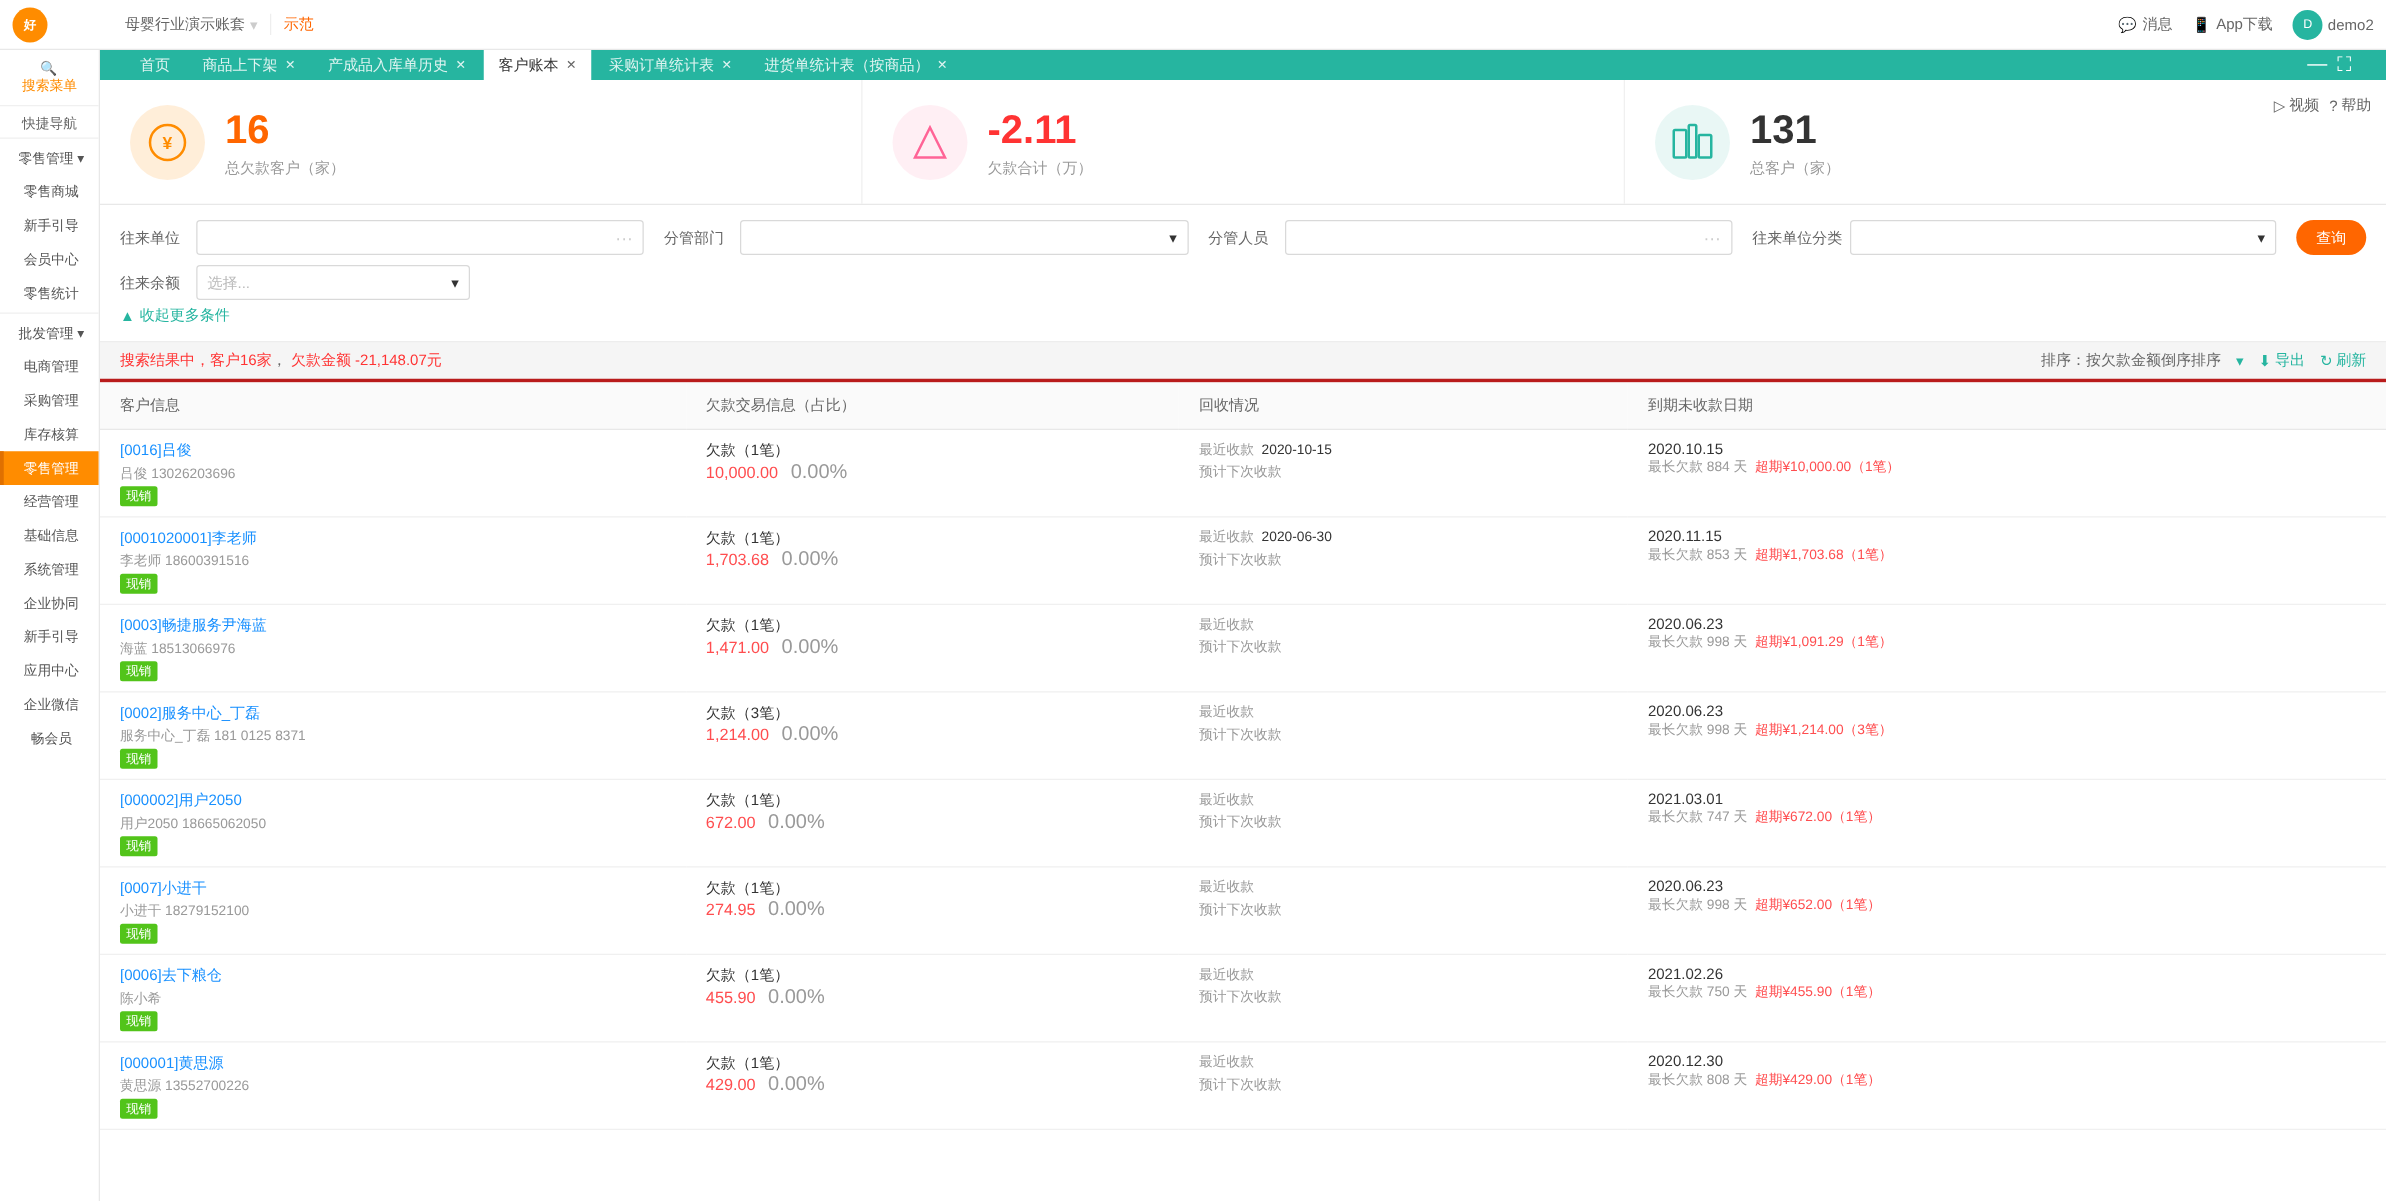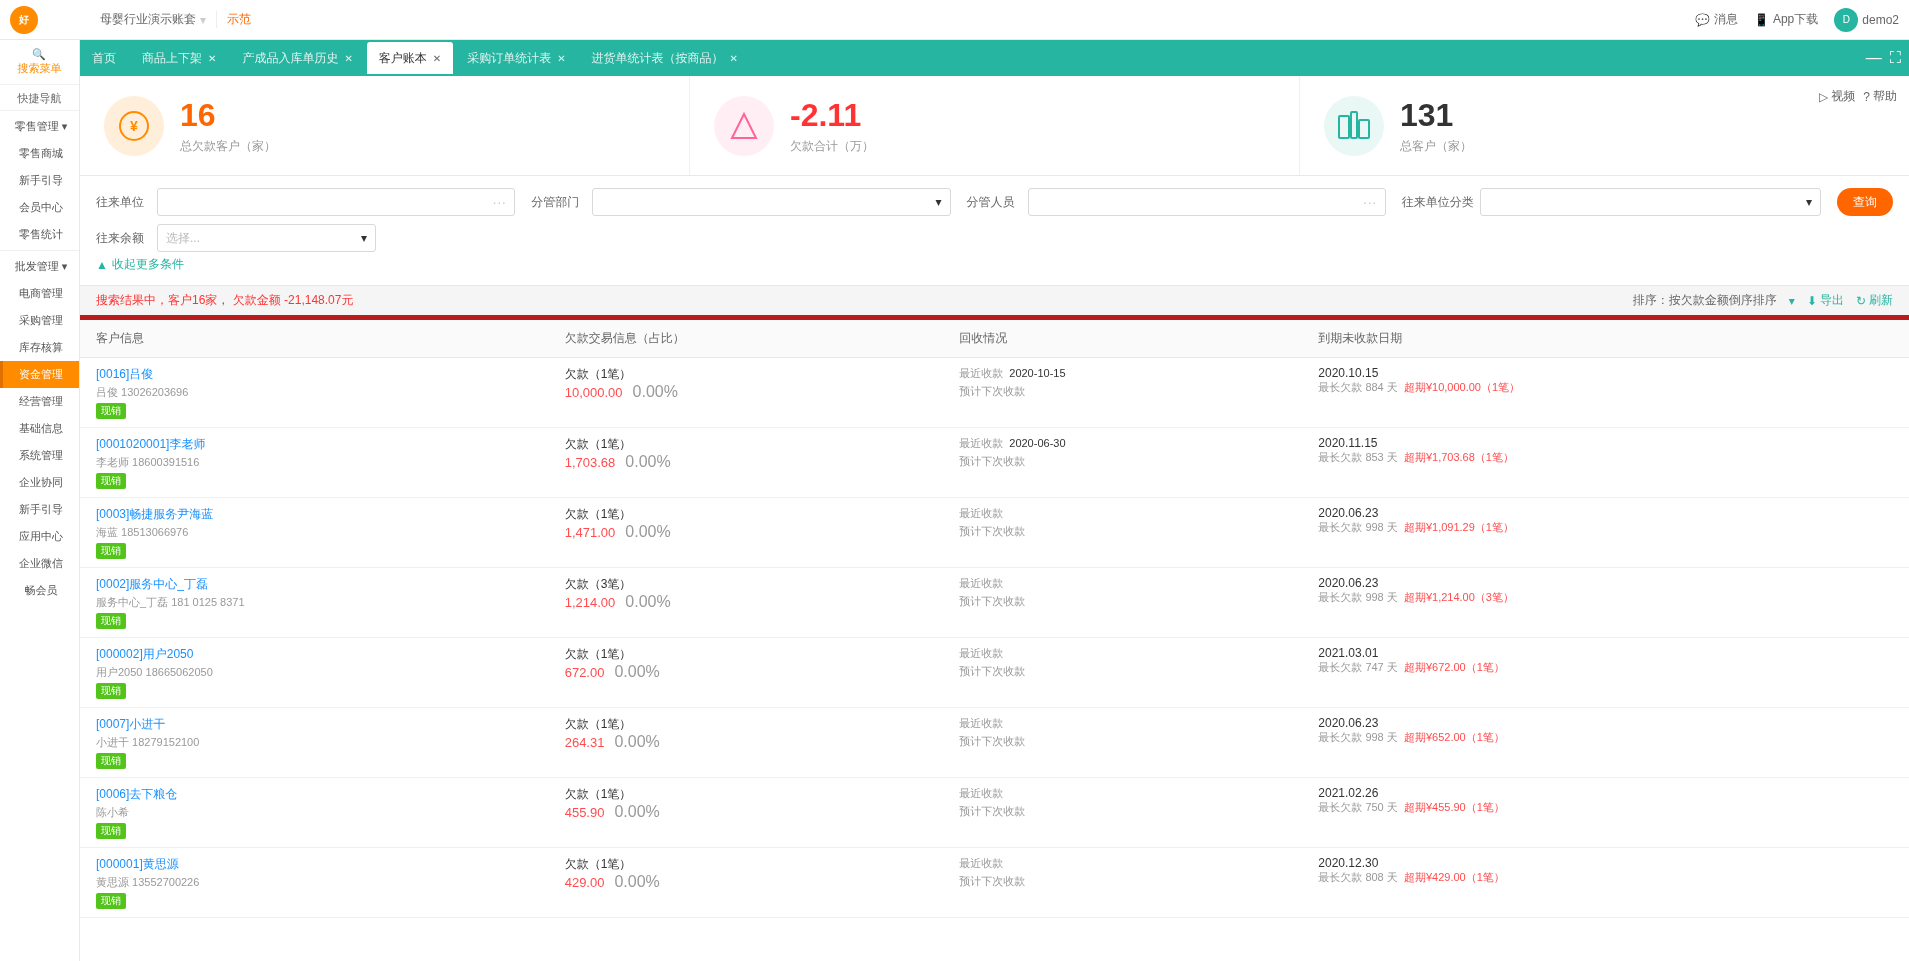--- a/index.html
+++ b/index.html
@@ -18,21 +18,21 @@
 
     
     .sidebar { width: 80px; background: #fff; border-right: 1px solid #e8e8e8; display: flex; flex-direction: column; overflow-y: auto; }
     .sidebar-search { padding: 8px 4px; text-align: center; font-size: 11px; color: #ff8c00; cursor: pointer; border-bottom: 1px solid #f0f0f0; }
     .sidebar-nav-label { font-size: 11px; color: #666; text-align: center; padding: 6px 4px 2px; cursor: pointer; }
     .sidebar-item { padding: 6px 4px; text-align: center; font-size: 11px; color: #555; cursor: pointer; border-left: 3px solid transparent; }
     .sidebar-item.active { color: #fff; background: #ff8c00; border-left-color: #e07000; }
     .sidebar-divider { height: 1px; background: #f0f0f0; margin: 2px 0; }
 
     
-    .tab-bar { height: 36px; background: #26b5a0; display: flex; align-items: center; padding: 0 0; }
+    .tab-bar { height: 24px; background: #26b5a0; display: flex; align-items: center; padding: 0 20px; }
     .tab-item { display: flex; align-items: center; height: 32px; padding: 0 12px; font-size: 12px; color: #fff; cursor: pointer; border-radius: 3px 3px 0 0; margin-right: 2px; position: relative; opacity: 0.85; }
     .tab-item.active { background: #fff; color: #333; opacity: 1; }
     .tab-close { margin-left: 6px; font-size: 10px; color: inherit; }
     .tab-home { background: transparent; font-size: 12px; color: #fff; }
     .tab-bar-right { margin-left: auto; display: flex; align-items: center; gap: 8px; padding-right: 8px; }
     .tab-bar-btn { color: #fff; font-size: 16px; cursor: pointer; }
 
     
     .content-area { flex: 1; overflow: hidden; display: flex; flex-direction: column; }
 
@@ -58,21 +58,21 @@
     .filter-item { display: flex; align-items: center; gap: 6px; flex: 1; }
     .filter-label { font-size: 12px; color: #666; white-space: nowrap; min-width: 55px; }
     .filter-input { flex: 1; height: 28px; border: 1px solid #d9d9d9; border-radius: 3px; padding: 0 8px; font-size: 12px; color: #333; display: flex; align-items: center; justify-content: space-between; cursor: pointer; }
     .filter-input-dots { color: #ccc; font-size: 14px; }
     .filter-select { flex: 1; height: 28px; border: 1px solid #d9d9d9; border-radius: 3px; padding: 0 8px; font-size: 12px; color: #333; display: flex; align-items: center; justify-content: space-between; cursor: pointer; }
     .filter-btn-query { height: 28px; padding: 0 16px; background: #ff6600; color: #fff; border: none; border-radius: 14px; font-size: 12px; cursor: pointer; }
     .filter-extra-row { display: flex; align-items: center; gap: 16px; }
     .collapse-btn { display: flex; align-items: center; gap: 4px; color: #26b5a0; font-size: 12px; cursor: pointer; margin: 4px auto; }
 
     
-    .result-bar { background: #f5f5f5; padding: 6px 16px; display: flex; align-items: center; justify-content: space-between; border-bottom: 5px solid #b91c1c; font-size: 12px; }
+    .result-bar { background: #f5f5f5; padding: 6px 16px; display: flex; align-items: center; justify-content: space-between; border-bottom: 3px solid #b91c1c; font-size: 12px; }
     .result-info { color: #666; }
     .result-info span { color: #ff3333; }
     .result-actions { display: flex; align-items: center; gap: 12px; color: #666; }
     .result-actions .action-btn { display: flex; align-items: center; gap: 3px; cursor: pointer; color: #26b5a0; }
 
     
     .table-wrapper { flex: 1; overflow-y: auto; background: #fff; }
     .data-table { width: 100%; border-collapse: collapse; }
     .data-table thead tr { background: #fafafa; border-bottom: 1px solid #e8e8e8; }
     .data-table th { padding: 10px 16px; text-align: left; font-size: 12px; color: #666; font-weight: normal; white-space: nowrap; }
@@ -134,21 +134,21 @@
       <div class="sidebar-item">零售管理 ▾</div>
       <div class="sidebar-item">零售商城</div>
       <div class="sidebar-item">新手引导</div>
       <div class="sidebar-item">会员中心</div>
       <div class="sidebar-item">零售统计</div>
       <div class="sidebar-divider"></div>
       <div class="sidebar-item">批发管理 ▾</div>
       <div class="sidebar-item">电商管理</div>
       <div class="sidebar-item">采购管理</div>
       <div class="sidebar-item">库存核算</div>
-      <div class="sidebar-item active">资金管理</div>
+      <div class="sidebar-item active">零售管理</div>
       <div class="sidebar-item">经营管理</div>
       <div class="sidebar-item">基础信息</div>
       <div class="sidebar-item">系统管理</div>
       <div class="sidebar-item">企业协同</div>
       <div class="sidebar-item">新手引导</div>
       <div class="sidebar-item">应用中心</div>
       <div class="sidebar-item">企业微信</div>
       <div class="sidebar-item">畅会员</div>
     </div>
 
@@ -422,21 +422,21 @@
     </td>
   </tr>
               <tr>
     <td>
       <div class="customer-name">[0007]小进干</div>
       <div class="customer-meta">小进干 18279152100</div>
       <span class="tag-green">现销</span>
     </td>
     <td>
       <div class="debt-label">欠款（1笔）</div>
-      <div><span class="debt-amount">264.31</span>
+      <div><span class="debt-amount">274.95</span>
       &nbsp;&nbsp;<span class="debt-ratio">0.00%</span></div>
     </td>
     <td>
       <div style="color:#999; font-size:11px;">最近收款&nbsp;&nbsp;<span style="color:#333;"></span></div>
       <div style="color:#999; font-size:11px; margin-top:3px;">预计下次收款</div>
     </td>
     <td>
       <div class="due-date">2020.06.23</div>
       <div class="overdue-days">最长欠款 998 天&nbsp;
         <span class="overdue-text">超期¥652.00（1笔）</span>

